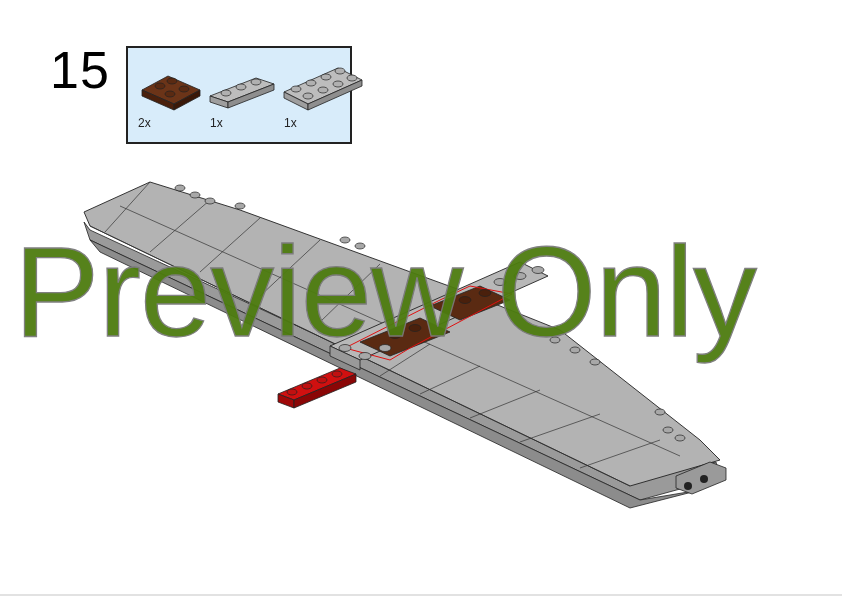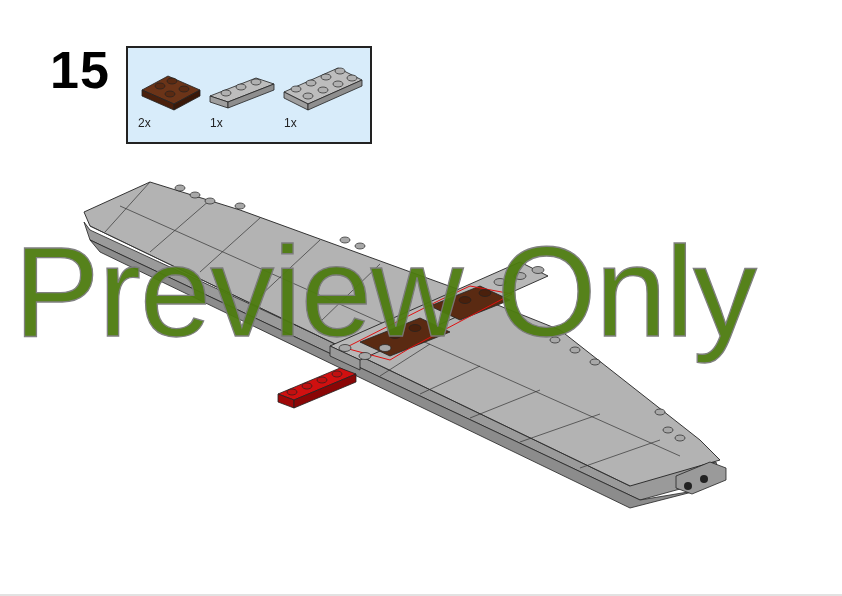--- a/index.html
+++ b/index.html
@@ -1,18 +1,18 @@
 <!DOCTYPE html>
 <html><head>
 <meta charset="utf-8">
 <style>
   html,body{margin:0;padding:0;background:#ffffff;}
   body{width:842px;height:596px;position:relative;overflow:hidden;font-family:"Liberation Sans",sans-serif;}
-  .step-number{position:absolute;left:50px;top:44px;font-size:52px;font-weight:bold;color:#000;line-height:1;letter-spacing:1px;}
-  .parts-box{position:absolute;left:126px;top:46px;width:246px;height:98px;background:#d8ecfa;border:2px solid #222;box-sizing:border-box;}
+  .step-number{position:absolute;left:50px;top:44px;font-size:52px;font-weight:normal;color:#000;line-height:1;letter-spacing:1px;}
+  .parts-box{position:absolute;left:126px;top:46px;width:226px;height:98px;background:#d8ecfa;border:2px solid #222;box-sizing:border-box;}
   .part{position:absolute;}
   .part-qty{position:absolute;font-size:12px;color:#222;}
   .model{position:absolute;left:0;top:0;width:842px;height:596px;}
   .watermark{position:absolute;left:14px;top:228px;font-size:128px;color:#4d7c0f;-webkit-text-stroke:1.3px #7a7a7a;font-family:"Liberation Sans",sans-serif;letter-spacing:-1px;white-space:nowrap;line-height:1;opacity:0.95;}
   .footer-line{position:absolute;left:0;bottom:0;width:842px;height:2px;background:#e2e2e2;}
 </style>
 </head>
 <body>
 
 <div class="step-number">15</div>

